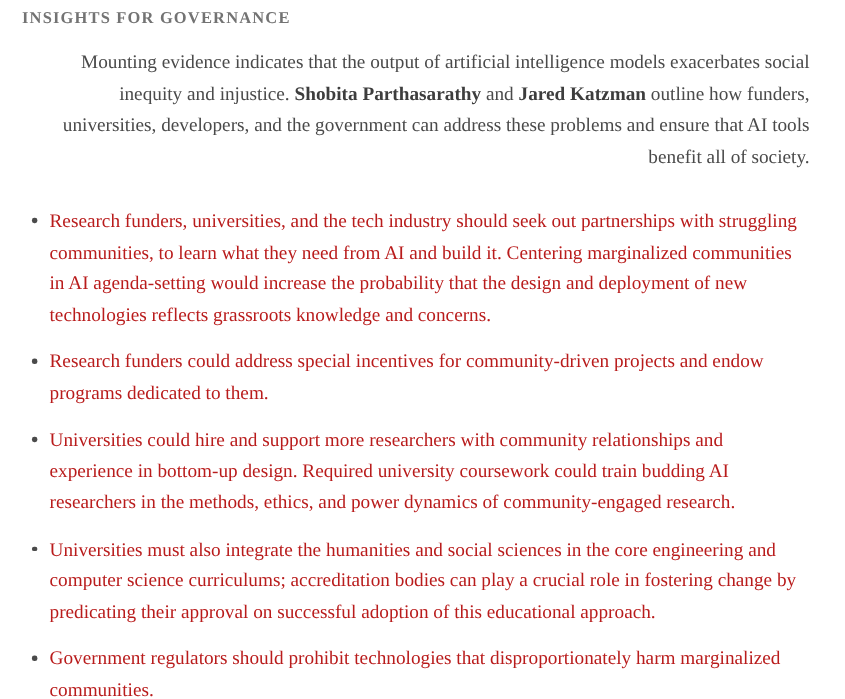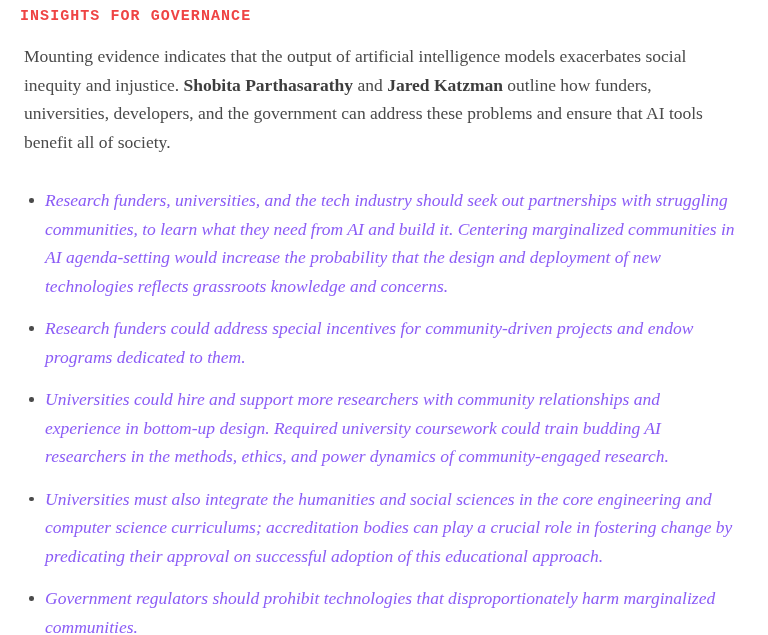--- a/index.html
+++ b/index.html
@@ -17,60 +17,59 @@
 
   .page {
     box-sizing: border-box;
     width: 768px;
     height: 635px;
     padding: 7px 18px 0 20px;
     background: #ffffff;
   }
 
   .section-heading {
-    font-family: Liberation Mono, monospace;
+    font-family: Liberation Serif, serif;
     font-weight: bold;
     font-size: 15px;
     line-height: 20px;
     letter-spacing: 1.05px;
-    color: #ef4444;
+    color: #737373;
     text-transform: uppercase;
     margin: 0 0 0 0;
     padding: 0;
   }
 
   .intro {
     font-size: 17.5px;
     line-height: 28.5px;
     color: #4a4a4a;
     margin: 15px 0 0 0;
     padding: 0 14px 0 4px;
-    text-align: left;
+    text-align: right;
   }
 
   .intro b,
   .bullet-text b {
     font-weight: bold;
     color: #3d3d3d;
   }
 
   .bullet-list {
     list-style: none;
     margin: 30px 0 0 0;
     padding: 0;
   }
 
   .bullet-item {
     position: relative;
     padding: 0 14px 0 25px;
     margin: 0 0 14px 0;
     font-size: 17.5px;
     line-height: 28.5px;
-    color: #8b5cf6;
-    font-style: italic;
+    color: #b91c1c;
   }
 
   .bullet-item:last-child {
     margin-bottom: 0;
   }
 
   .bullet-marker {
     position: absolute;
     left: 9px;
     top: 12px;

